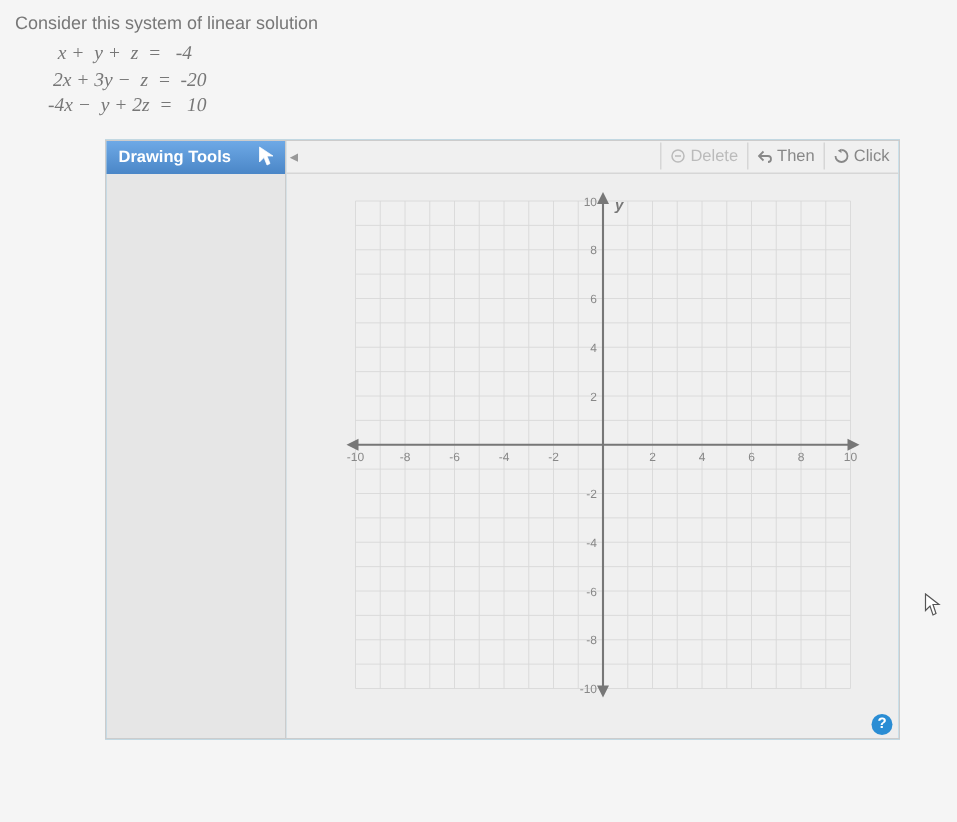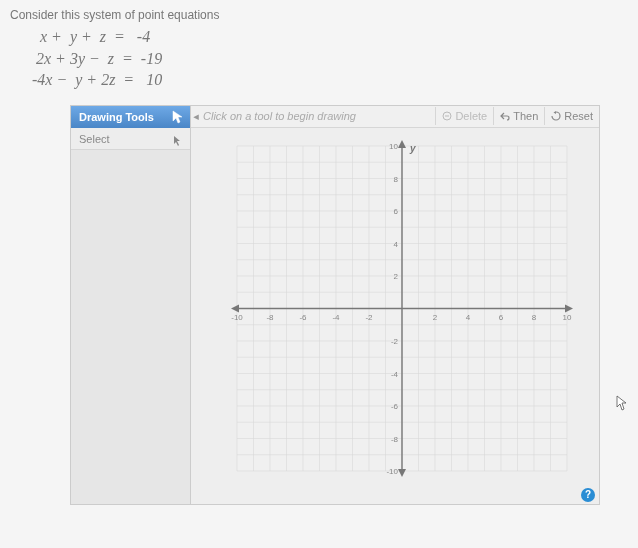--- a/index.html
+++ b/index.html
@@ -12,21 +12,21 @@
     font-size: 12px;
     color: #555;
     position: relative;
   }
   .problem-text {
     padding: 8px 10px 4px 10px;
     color: #777;
   }
   .intro { font-size: 12px; margin-bottom: 4px; }
   .equations { font-family: 'Times New Roman', serif; font-style: italic; margin: 2px 0 4px 22px;}
-  .equations .row { white-space: pre; font-size: 16px; line-height: 1.35;}
+  .equations .row { white-space: pre; font-size: 13px; line-height: 1.35;}
   .followup { font-size: 12px; margin-top: 3px; line-height: 1.3;}
 
   .tool-area {
     margin: 6px 0 0 70px;
     width: 530px;
     height: 400px;
     background: #7dd3fc;
     border: 1px solid #ccc;
     position: relative;
     display: flex;
@@ -128,73 +128,64 @@
     right: 10px;
     top: 395px;
     font-size: 14px;
     color: #555;
   }
 </style>
 </head>
 <body>
 
 <div class="problem-text">
-  <div class="intro">Consider this system of point equations</div>
+  <div class="intro">Consider this system of linear solution</div>
   <div class="equations">
     <div class="row">  x +  y +  z  =   -4</div>
-    <div class="row"> 2x + 3y −  z  =  -19</div>
+    <div class="row"> 2x + 3y −  z  =  -20</div>
     <div class="row">-4x −  y + 2z  =   10</div>
   </div>
 </div>
 
 <div class="tool-area">
 
   <div class="palette">
     <div class="palette-header">
       <span>Drawing Tools</span>
       <span class="pointer-icon">
         <svg width="12" height="14" viewBox="0 0 12 14">
             <path d="M1 1 L1 11 L4 8 L6 13 L8 12 L6 7 L10 7 Z" fill="#fff" stroke="#fff" stroke-width="0.5"></path>
           </svg>
       </span>
     </div>
-    <div class="palette-item">
-      <span>Select</span>
-      <span class="mini-icon">
-        <svg width="12" height="12" viewBox="0 0 12 12">
-            <path d="M2 1 L2 9 L4 7 L6 11 L7 10 L5 6 L8 6 Z" fill="#888"></path>
-          </svg>
-      </span>
-    </div>
   </div>
 
   <div class="canvas-area">
     <div class="toolbar">
       <span class="chev">◂</span>
-      <span class="hint">Click on a tool to begin drawing</span>
       <span class="spacer"></span>
       <span class="btn disabled">
         <svg viewBox="0 0 10 10">
             <circle cx="5" cy="5" r="4" fill="none" stroke="#bbb" stroke-width="1"></circle>
             <path d="M3 5 L7 5" stroke="#bbb" stroke-width="1"></path>
           </svg>
         <span>Delete</span>
       </span>
       <span class="btn">
         <svg viewBox="0 0 10 10">
             <path d="M4 2 L1 5 L4 8 M1 5 L7 5 A2 2 0 0 1 7 9" fill="none" stroke="#888" stroke-width="1.2"></path>
           </svg>
         <span>Then</span>
       </span>
       <span class="btn">
         <svg viewBox="0 0 10 10">
             <path d="M5 1 A4 4 0 1 1 1 5" fill="none" stroke="#888" stroke-width="1.2"></path>
             <path d="M5 0 L5 3 L2.5 1.5 Z" fill="#888"></path>
           </svg>
-        <span>Reset</span>
+        <span>Click</span>
       </span>
     </div>
 
     <div class="graph-wrap">
       <svg class="graph" id="graph-svg" width="380" height="355">
           <rect x="28" y="12" width="330" height="325" fill="#f0f0f0"></rect>
           <line x1="28" y1="12" x2="28" y2="337" stroke="#d8d8d8" stroke-width="0.6"></line>
           <line x1="44.5" y1="12" x2="44.5" y2="337" stroke="#d8d8d8" stroke-width="0.6"></line>
           <line x1="61" y1="12" x2="61" y2="337" stroke="#d8d8d8" stroke-width="0.6"></line>
           <line x1="77.5" y1="12" x2="77.5" y2="337" stroke="#d8d8d8" stroke-width="0.6"></line>

